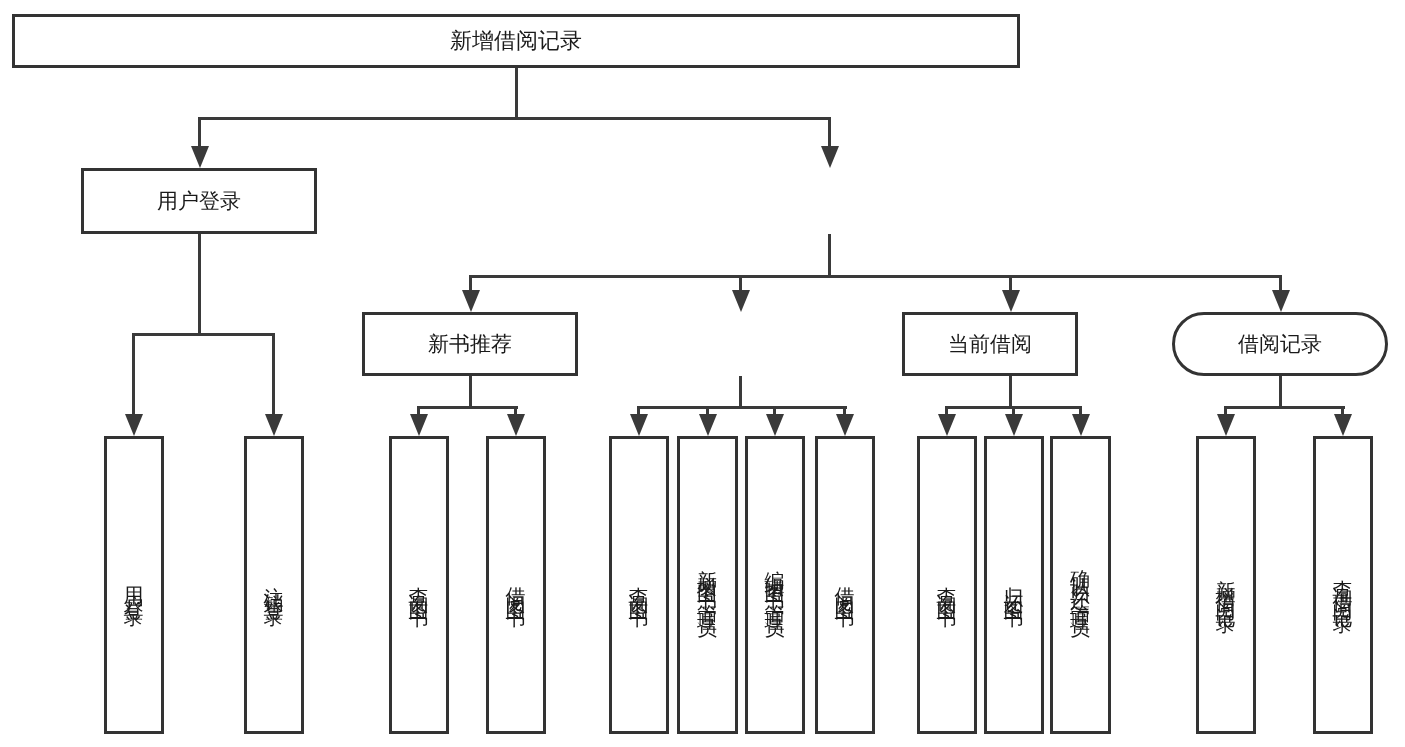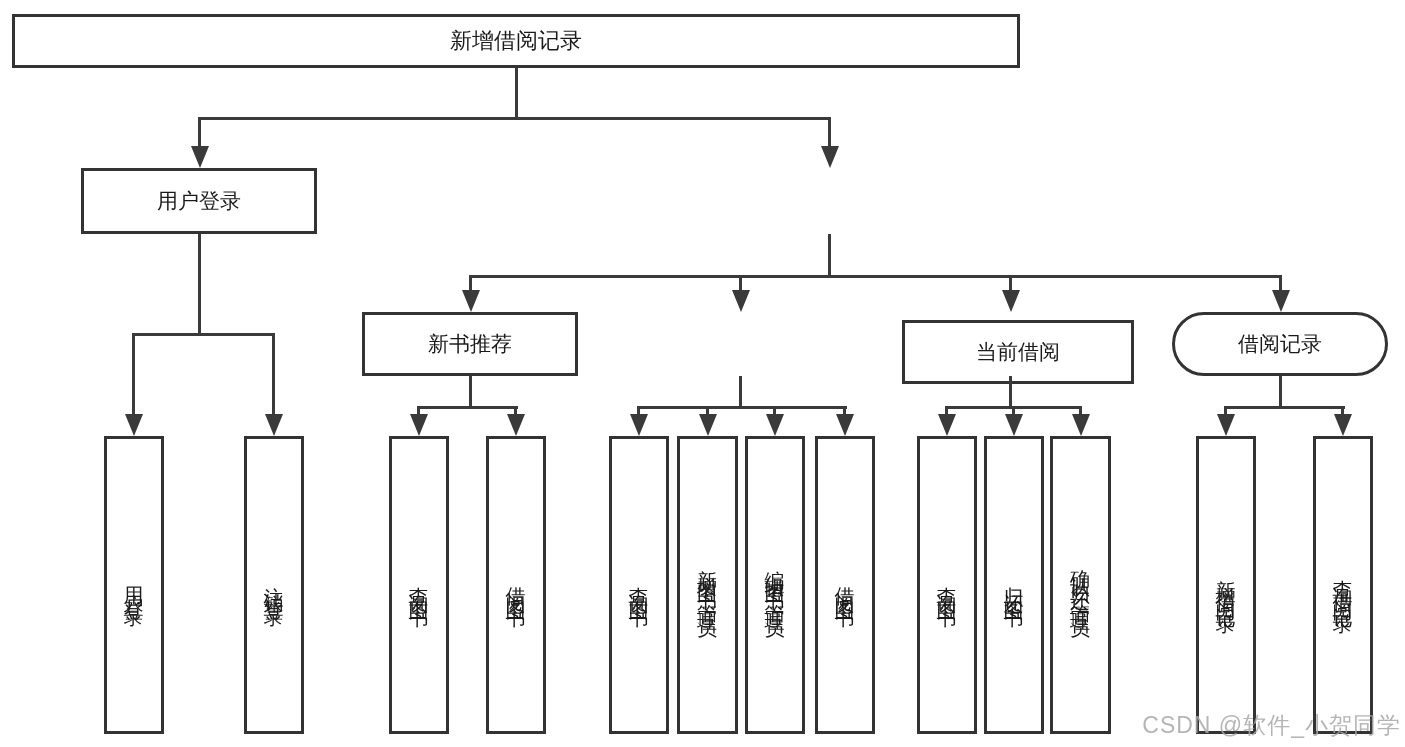--- a/index.html
+++ b/index.html
@@ -83,21 +83,21 @@
   <div class="v" style="left:739px;top:275px;height:18px;"></div>
   <div class="ah" style="left:732px;top:290px;"></div>
   <div class="v" style="left:1009px;top:275px;height:18px;"></div>
   <div class="ah" style="left:1002px;top:290px;"></div>
   <div class="v" style="left:1279px;top:275px;height:18px;"></div>
   <div class="ah" style="left:1272px;top:290px;"></div>
 
   <div class="box lvl3" style="left:362px;top:312px;width:216px;height:64px;">
     <span>新书推荐</span>
   </div>
-  <div class="box lvl3" style="left:902px;top:320px;width:232px;height:64px;">
+  <div class="box lvl3" style="left:902px;top:312px;width:176px;height:64px;">
     <span>当前借阅</span>
   </div>
   <div class="box lvl3" style="left:1172px;top:312px;width:216px;height:64px;border-radius:32px;">
     <span>借阅记录</span>
   </div>
 
   <div class="v" style="left:469px;top:376px;height:33px;"></div>
   <div class="h" style="left:417px;top:406px;width:101px;"></div>
   <div class="v" style="left:417px;top:406px;height:12px;"></div>
   <div class="ah" style="left:410px;top:414px;"></div>
@@ -168,15 +168,14 @@
     <span class="vtext">确认归还（管理员）</span>
   </div>
 
   <div class="box leaf" style="left:1196px;top:436px;width:60px;height:298px;">
     <span class="vtext">新增借阅记录</span>
   </div>
   <div class="box leaf" style="left:1313px;top:436px;width:60px;height:298px;">
     <span class="vtext">查询借阅记录</span>
   </div>
 
-  <div id="watermark">CSDN @软件_小贺同学</div>
 
 </div>
 
 </body></html>

